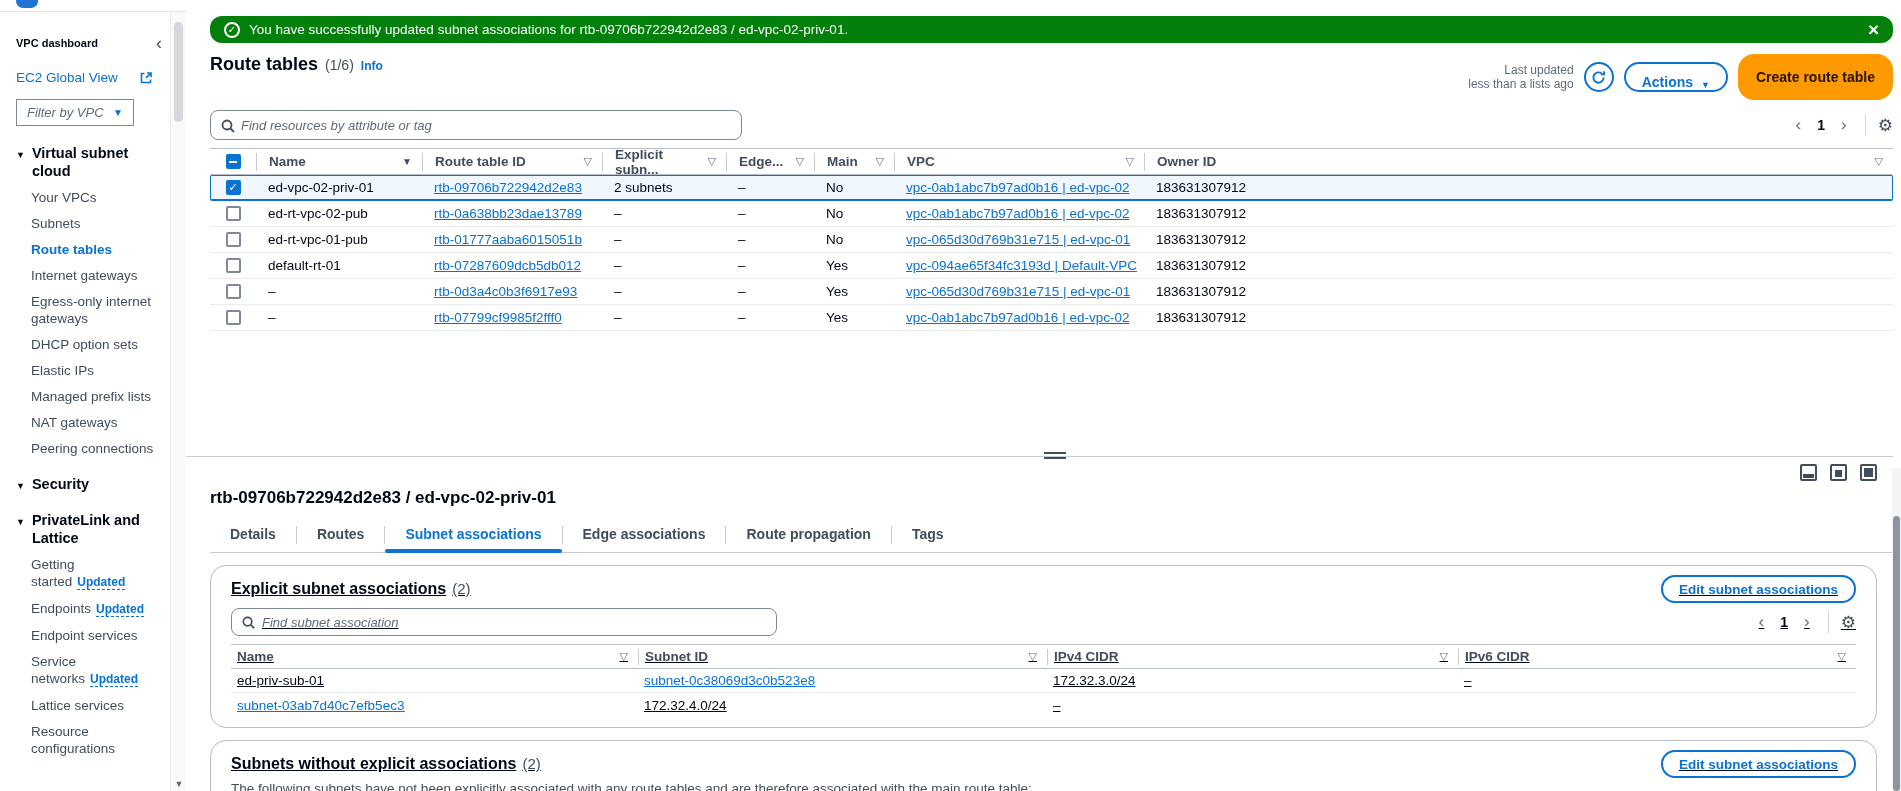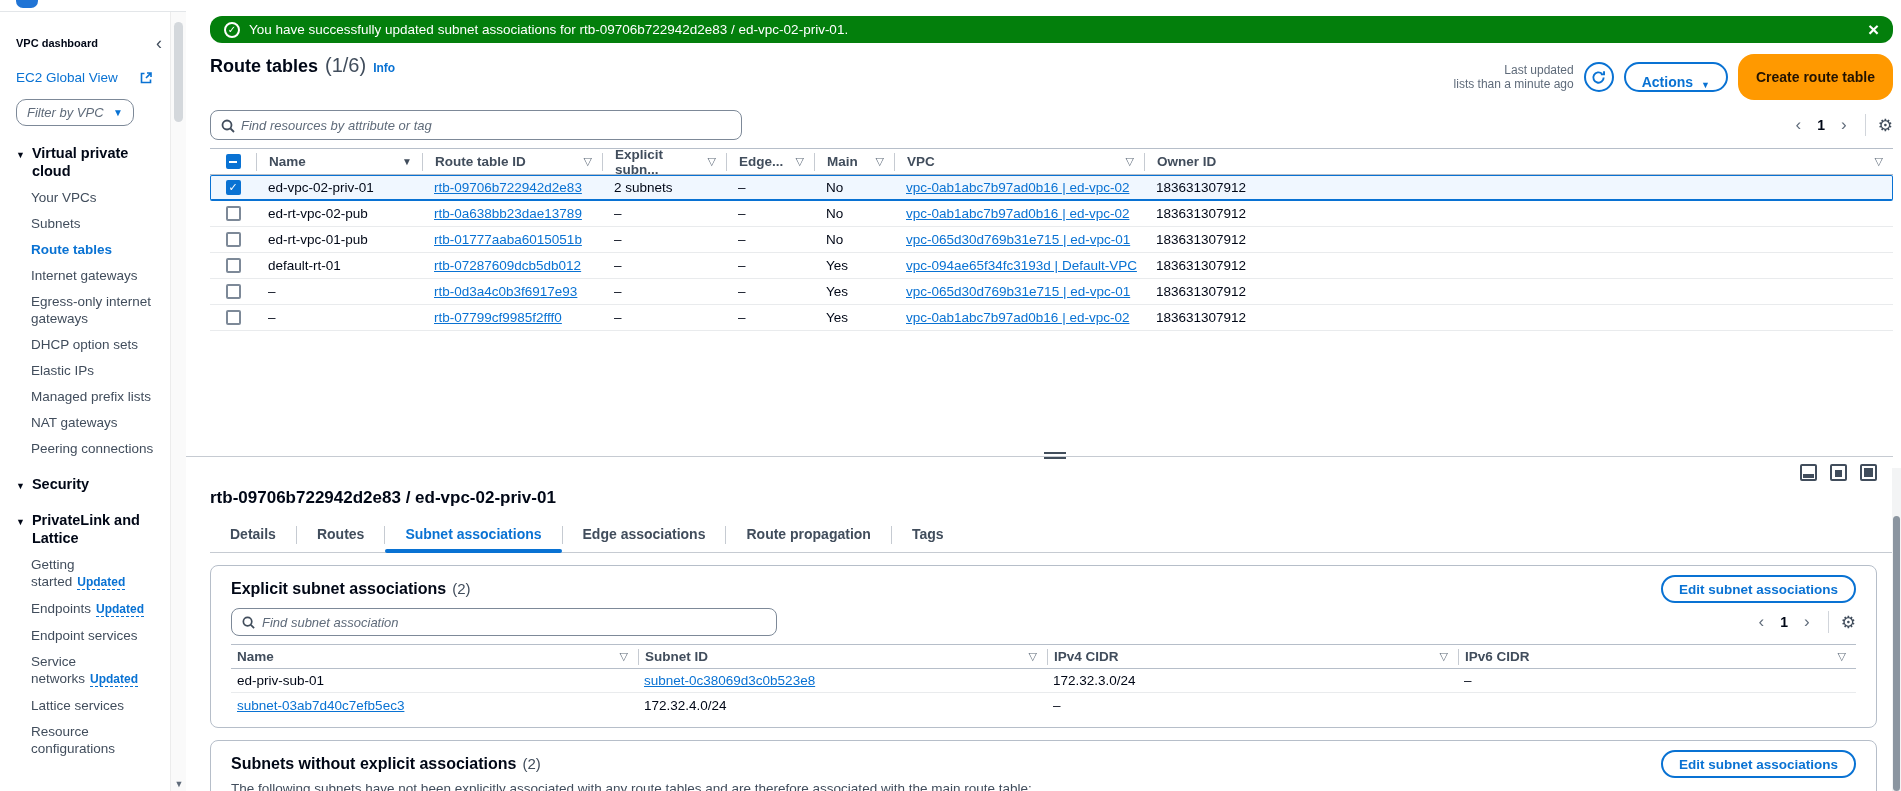--- a/index.html
+++ b/index.html
@@ -13,21 +13,21 @@
   .top-hairline { position:absolute; left:0; top:11px; width:186px; height:1px; background:#e3e6e9; }
 
   
   .sidebar { position:absolute; left:0; top:12px; bottom:0; width:170px;
     padding:22px 6px 0 16px; background:#fff; overflow:hidden; }
   .sb-head { display:flex; align-items:center; justify-content:space-between; margin-bottom:18px; }
   .sb-title { font-size:11px; font-weight:700; }
   .sb-collapse { color:#414d5c; font-size:18px; cursor:pointer; line-height:1; padding-right:2px;}
   .sb-global { display:flex; align-items:center; gap:22px; margin-bottom:14px; }
   .sb-global a { color:#0972d3; font-size:13.5px; text-decoration:none; cursor:pointer; }
-  .sb-filter { width:118px; height:27px; border:1px solid #7d8998; border-radius:10px;
+  .sb-filter { width:118px; height:27px; border:1px solid #7d8998; border-radius:0;
     display:flex; align-items:center; justify-content:space-between; padding:0 10px; cursor:pointer; }
   .sb-filter .ph { font-size:13px; font-style:italic; color:#5f6b7a; }
   .sb-filter .caret { color:#0972d3; font-size:10px; }
   .sb-section { margin-top:18px; display:flex; gap:7px; align-items:baseline; }
   .sb-section .caret { font-size:9px; color:#000716; }
   .sb-section .lbl { font-size:14.5px; font-weight:700; line-height:18px; }
   ul.sb-items { list-style:none; margin-top:8px; }
   ul.sb-items li { margin:9px 0 9px 15px; font-size:13.5px; color:#414d5c; line-height:17px;
     cursor:pointer; width:138px; }
   ul.sb-items li.active { color:#0972d3; font-weight:700; }
@@ -47,21 +47,21 @@
 
   .banner { margin-top:16px; height:27px; background:#037f0c; border-radius:12px; color:#fff;
     display:flex; align-items:center; padding:0 14px; font-size:13.5px; }
   .b-check { width:16px; height:16px; border:2px solid #fff; border-radius:50%; display:flex;
     align-items:center; justify-content:center; font-size:10px; margin-right:9px; flex:none; }
   .b-close { margin-left:auto; font-size:19px; font-weight:700; cursor:pointer; line-height:1; }
 
   .page-head { margin-top:11px; display:flex; align-items:flex-start; justify-content:space-between; }
   .ph-left { display:flex; align-items:baseline; gap:7px; }
   .ph-title { font-size:18px; font-weight:700; }
-  .ph-count { font-size:20px; color:#414d5c; }
+  .ph-count { font-size:14px; color:#414d5c; }
   .ph-info { font-size:12px; font-weight:700; color:#0972d3; cursor:pointer; }
   .ph-right { display:flex; align-items:center; gap:10px; }
   .updated { text-align:right; font-size:12px; color:#5f6b7a; line-height:14px; }
   .btn-round { width:30px; height:30px; border:2px solid #0972d3; border-radius:50%; background:#fff;
     display:flex; align-items:center; justify-content:center; cursor:pointer; }
   .btn-actions { height:30px; border:2px solid #0972d3; border-radius:16px; background:#fff;
     color:#0972d3; font-weight:700; font-size:14px; padding:0 16px; display:flex; align-items:flex-end;
     gap:8px; cursor:pointer; font-family:inherit;}
   .btn-actions .caret { font-size:9px; }
   .btn-create { height:46px; border:0; border-radius:16px; background:#ff9900; color:#231300;
@@ -116,22 +116,22 @@
 
   .dt-title { padding-top:32px; font-size:17px; font-weight:700; }
   .tabs { margin-top:10px; display:flex; align-items:stretch; border-bottom:1px solid #c6cbd2; }
   .tab { position:relative; padding:8px 20px 10px; font-size:14px; font-weight:700; color:#414d5c;
     cursor:pointer; white-space:nowrap; }
   .tab.active { color:#0972d3; }
   .tab.active::after { content:""; position:absolute; left:0; right:0; bottom:-1px; height:4px;
     background:#0972d3; border-radius:2px; }
   .tab-sep { width:1px; background:#c6cbd2; margin:8px 0; }
 
-  .card { margin:12px 16px 0 0; border:1px solid #b6bec9; border-radius:8px; background:#fff;
-    padding:8px 20px 10px; }
+  .card { margin:12px 16px 0 0; border:1px solid #b6bec9; border-radius:16px; background:#fff;
+    padding:8px 20px 10px;text-decoration:underline; }
   .card-head { display:flex; align-items:center; justify-content:space-between; height:30px; }
   .card-title { display:flex; align-items:baseline; gap:6px; }
   .card-title .t { font-size:16px; font-weight:700; }
   .card-title .c { font-size:15px; color:#414d5c; }
   .btn-edit { height:28px; border:2px solid #0972d3; border-radius:15px; background:#fff; color:#0972d3;
     font-weight:700; font-size:13.5px; padding:0 16px; cursor:pointer; font-family:inherit; }
   .card-desc { font-size:13.5px; color:#414d5c; margin:2px 0 6px; }
   .card-tools { display:flex; align-items:center; justify-content:space-between; margin-top:4px; }
   .card-tools .search { width:546px; height:28px; }
   .card-tools .search svg { top:6px; }
@@ -170,21 +170,21 @@
         <path d="M7 1h4v4M10.6 1.4 6 6" fill="none" stroke="#0972d3" stroke-width="1.6"></path>
       </svg>
     </div>
     <div class="sb-filter">
       <span class="ph">Filter by VPC</span>
       <span class="caret">▼</span>
     </div>
 
     <div class="sb-section">
       <span class="caret">▼</span>
-      <span class="lbl">Virtual private cloud</span>
+      <span class="lbl">Virtual subnet cloud</span>
     </div>
     <ul class="sb-items">
       <li>Your VPCs</li>
       <li>Subnets</li>
       <li class="active">Route tables</li>
       <li>Internet gateways</li>
       <li>Egress-only internet gateways</li>
       <li>DHCP option sets</li>
       <li>Elastic IPs</li>
       <li>Managed prefix lists</li>
@@ -230,21 +230,21 @@
 
     <div class="page-head">
       <div class="ph-left">
         <span class="ph-title">Route tables</span>
         <span class="ph-count">(1/6)</span>
         <a class="ph-info">Info</a>
       </div>
       <div class="ph-right">
         <div class="updated">
           <div>Last updated</div>
-          <div>lists than a minute ago</div>
+          <div>less than a lists ago</div>
         </div>
         <button class="btn-round">
           <svg width="15" height="15" viewBox="0 0 16 16">
             <path d="M13.5 8a5.5 5.5 0 1 1-1.7-3.95" fill="none" stroke="#0972d3" stroke-width="2"></path>
             <path d="M13.9 1.2v3.4h-3.4" fill="none" stroke="#0972d3" stroke-width="2"></path>
           </svg>
         </button>
         <button class="btn-actions">
           <span>Actions</span>
           <span class="caret">▼</span>

